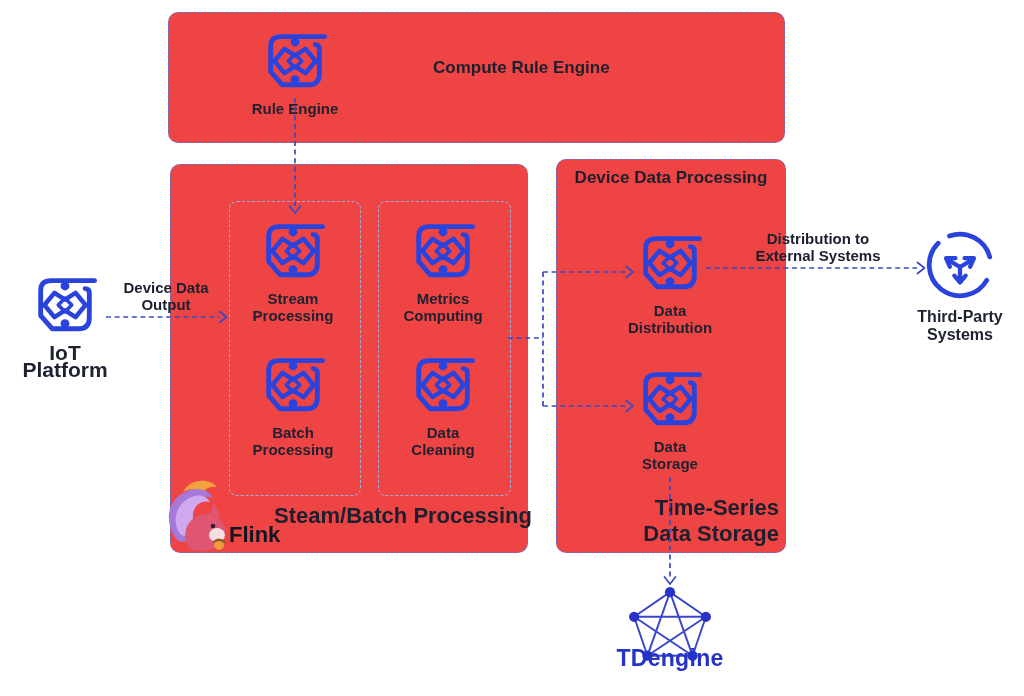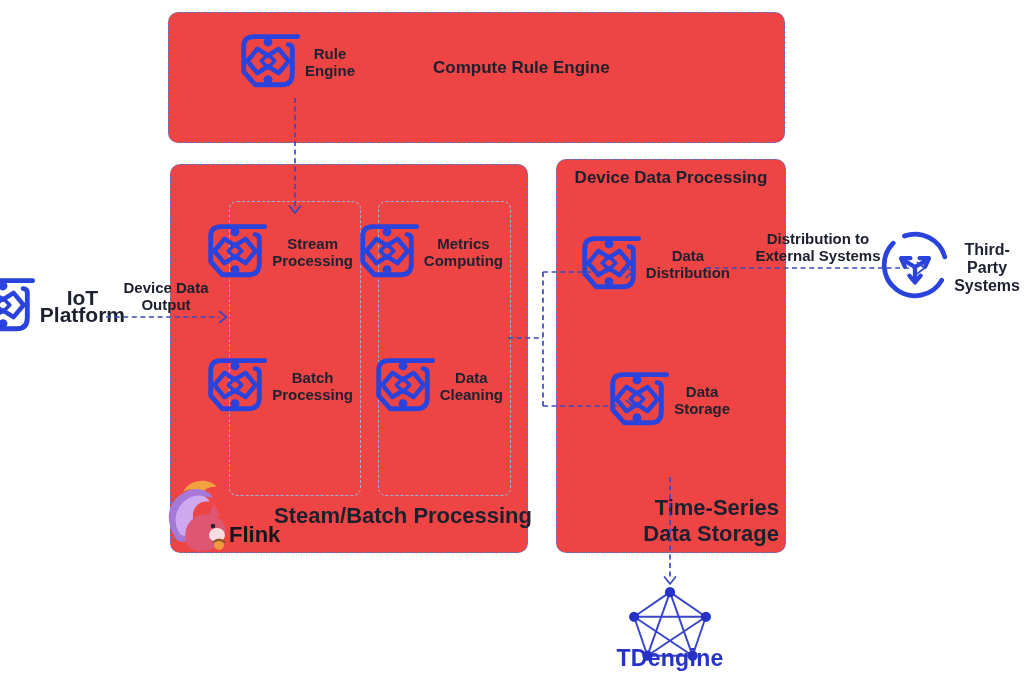--- a/index.html
+++ b/index.html
@@ -9,21 +9,21 @@
   }
   .box{
     position:absolute;background:#ef4444;border:1.7px dashed #5b74cf;border-radius:10px;
   }
   .inner-box{
     position:absolute;background:transparent;border:1.4px dashed #9cafe0;border-radius:8px;
   }
   .box-title{
     position:absolute;font-size:17px;font-weight:700;color:#1b1f2e;white-space:nowrap;
   }
-  .node{position:absolute;width:120px;display:flex;flex-direction:row;align-items:center;z-index:3;justify-content:flex-end;}
+  .node{position:absolute;width:120px;display:flex;flex-direction:column;align-items:center;z-index:3;justify-content:flex-end;}
   .node .ic{line-height:0;}
   .nlabel{
     margin-top:2px;font-size:15px;font-weight:700;line-height:17px;text-align:center;
     white-space:pre-line;color:#1d2130;
   }
   .edge-label{
     position:absolute;font-size:15px;font-weight:700;line-height:16.5px;text-align:center;
     white-space:pre-line;color:#1b1f2e;z-index:5;
   }
   #overlay{position:absolute;left:0;top:0;z-index:4;pointer-events:none;}

